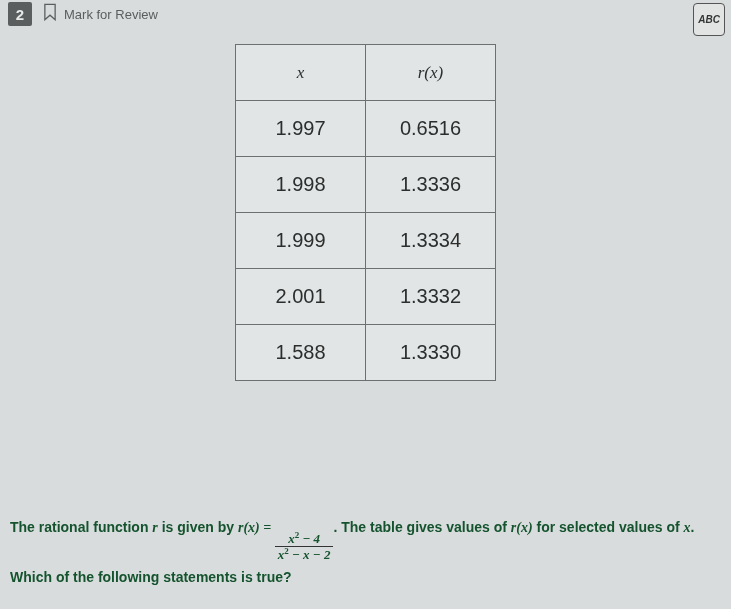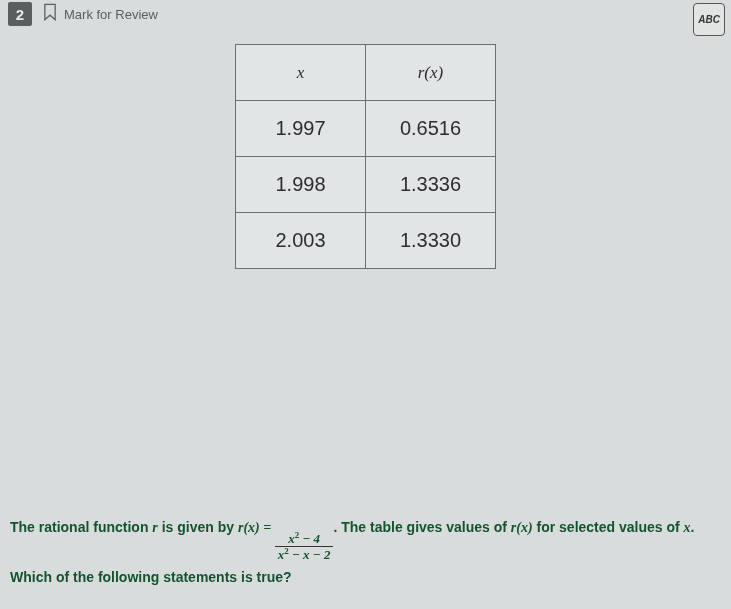--- a/index.html
+++ b/index.html
@@ -151,21 +151,29 @@
     </tr>
     <tr>
       <td>1.997</td>
       <td>0.6516</td>
     </tr>
     <tr>
       <td>1.998</td>
       <td>1.3336</td>
     </tr>
     <tr>
-      <td>2.003</td>
+      <td>1.999</td>
+      <td>1.3334</td>
+    </tr>
+    <tr>
+      <td>2.001</td>
+      <td>1.3332</td>
+    </tr>
+    <tr>
+      <td>1.588</td>
       <td>1.3330</td>
     </tr>
   </tbody>
     </table>
 </div>
 
 <div class="prompt">
   <div>
     <span>The rational function </span><span class="math-i">r</span><span> is given by </span><span class="math-i">r(x) = </span><span class="frac"><span class="num"><span>x</span><span class="sup">2</span><span> − 4</span></span><span class="den"><span>x</span><span class="sup">2</span><span> − x − 2</span></span></span><span>. The table gives values of </span><span class="math-i">r(x)</span><span> for selected values of </span><span class="math-i">x</span><span>.</span>
   </div>

